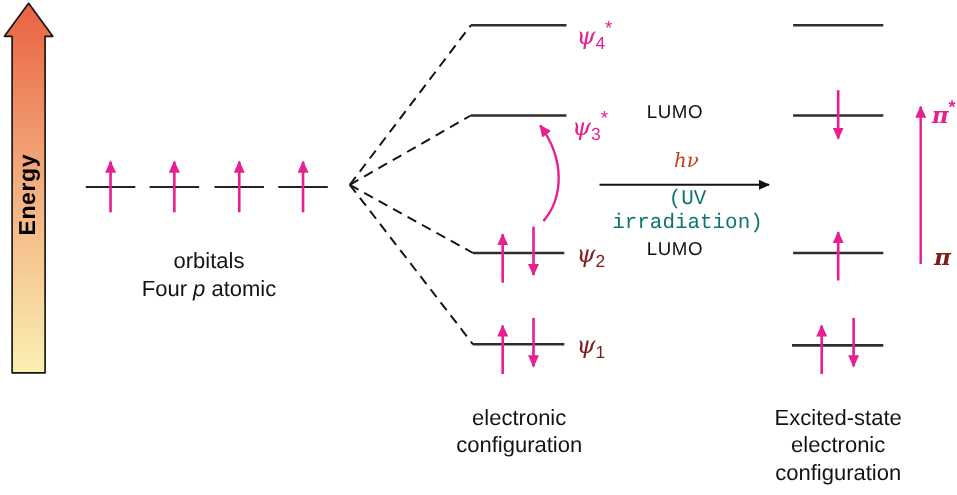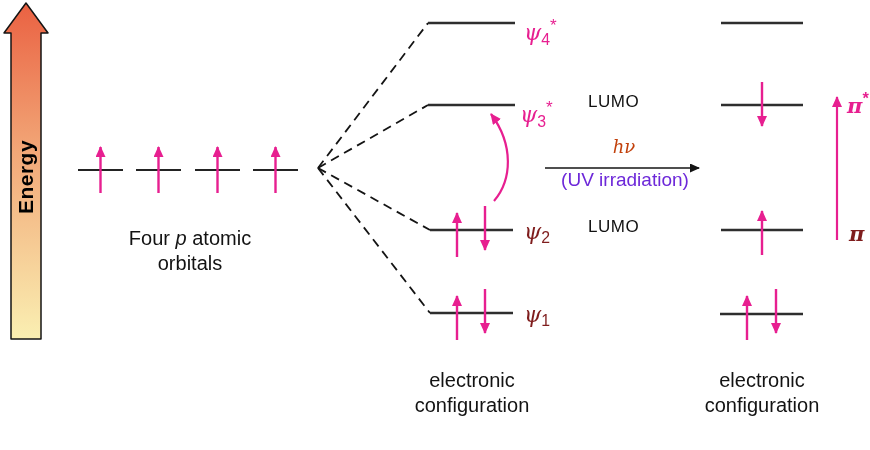--- a/index.html
+++ b/index.html
@@ -37,21 +37,21 @@
   .sub{font-size:0.72em;font-style:normal;font-family:"Liberation Sans",sans-serif;vertical-align:-0.28em;}
   .sup{font-size:0.78em;font-style:normal;font-family:"Liberation Sans",sans-serif;vertical-align:0.55em;}
   .orb-tag{font-size:17px;color:#111;letter-spacing:0.5px;}
   .hv{
     left:545px;top:136px;width:158px;text-align:center;
     font-size:18px;color:#c2410c;
     font-family:"DejaVu Serif", serif;font-style:italic;
   }
   .uv{
     left:541px;top:169px;width:168px;text-align:center;
-    font-size:19px;font-weight:500;color:#6d28d9;
+    font-size:19px;font-weight:500;color:#0f766e;font-family:Liberation Mono, monospace;
   }
   .pi{
     font-family:"DejaVu Serif", serif;font-style:italic;font-weight:bold;
     font-size:21px;line-height:21px;white-space:nowrap;
   }
 </style>
 </head>
 <body>
 
 <div class="stage">
@@ -122,22 +122,22 @@
       <line x1="747" y1="340" x2="747" y2="296" marker-end="url(#mArrMag)"></line>
       <line x1="776" y1="289" x2="776" y2="333" marker-end="url(#mArrMag)"></line>
     </g>
 
     <line x1="837" y1="240" x2="837" y2="97" stroke="#e71f90" stroke-width="2.2" marker-end="url(#mArrMag)"></line>
   </svg>
 
   <div class="abs energy-label">Energy</div>
 
   <div class="abs four-p">
+    <div>orbitals</div>
     <div><span>Four </span><span class="ital">p</span><span> atomic</span></div>
-    <div>orbitals</div>
   </div>
 
   <div class="abs psi magenta" style="left:524px;top:14px;"><span>ψ</span><span class="sub">4</span><span class="sup">*</span></div>
   <div class="abs psi magenta" style="left:520px;top:96px;"><span>ψ</span><span class="sub">3</span><span class="sup">*</span></div>
   <div class="abs psi teal" style="left:524px;top:221px;"><span>ψ</span><span class="sub">2</span></div>
   <div class="abs psi teal" style="left:524px;top:304px;"><span>ψ</span><span class="sub">1</span></div>
 
   <div class="abs orb-tag" style="left:588px;top:92px;">LUMO</div>
   <div class="abs orb-tag" style="left:588px;top:217px;">LUMO</div>
 
@@ -145,17 +145,18 @@
   <div class="abs uv">(UV irradiation)</div>
 
   <div class="abs pi magenta" style="left:847px;top:88px;"><span>π</span><span class="sup">*</span></div>
   <div class="abs pi teal" style="left:849px;top:223px;">π</div>
 
   <div class="abs caption" style="left:377px;top:368px;">
     <div>electronic</div>
     <div>configuration</div>
   </div>
   <div class="abs caption" style="left:667px;top:368px;">
+    <div>Excited-state</div>
     <div>electronic</div>
     <div>configuration</div>
   </div>
 
 </div>
 
 </body></html>

